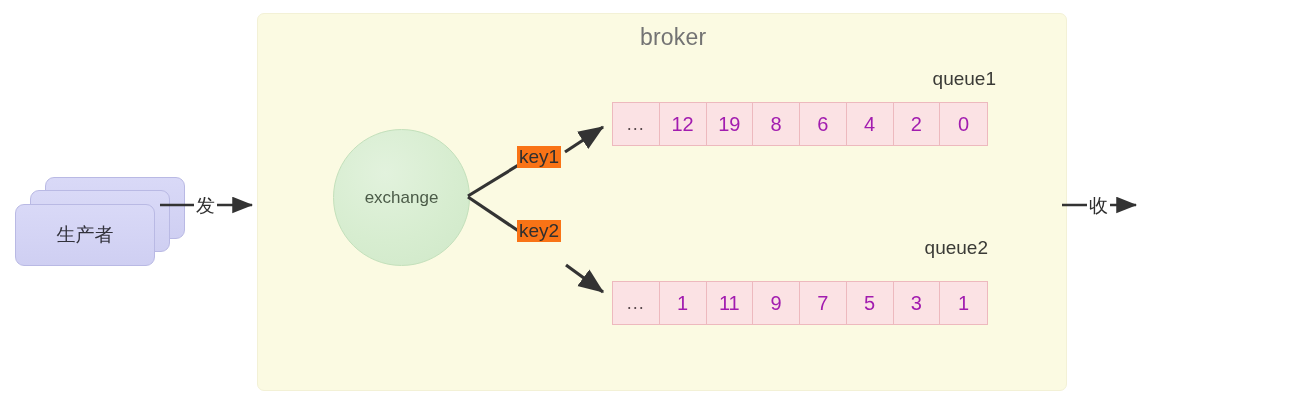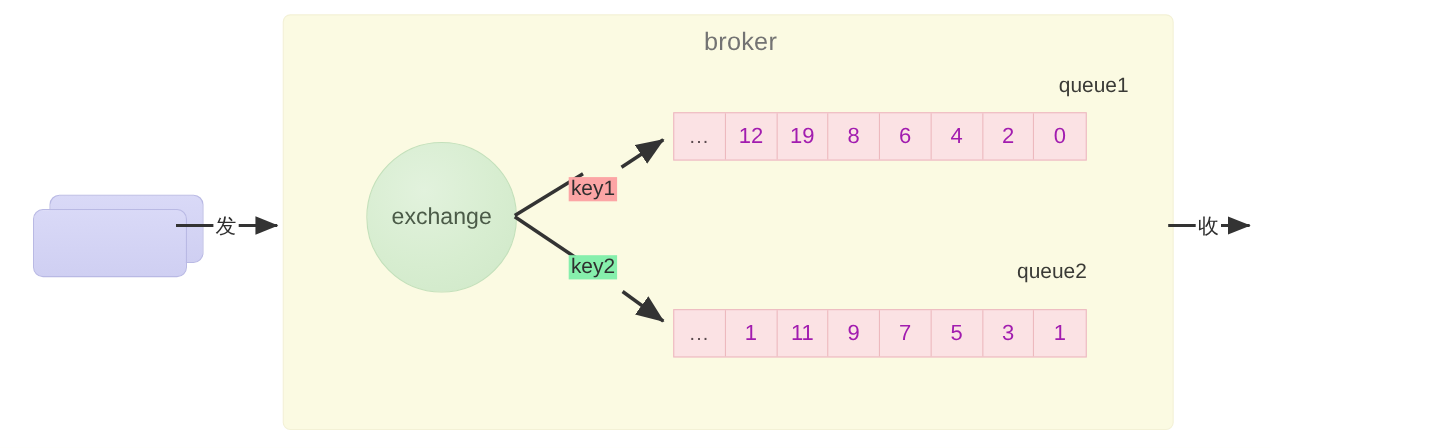--- a/index.html
+++ b/index.html
@@ -51,21 +51,21 @@
     width: 137px;
     height: 137px;
     border-radius: 50%;
     background: radial-gradient(circle at 38% 32%, #e2f2dd 0%, #d7edd0 55%, #cfe8c8 100%);
     border: 1px solid #c3e0bb;
     box-sizing: border-box;
     display: flex;
     align-items: center;
     justify-content: center;
     color: #4b5b48;
-    font-size: 21px;
+    font-size: 17px;
     text-align: center;
   }
 
   
   .stack {
     position: absolute;
   }
   .card {
     position: absolute;
     width: 140px;
@@ -121,21 +121,21 @@
   #queue1-box { left: 612px; top: 102px; width: 376px; }
   #queue2-box { left: 612px; top: 281px; width: 376px; }
 
   .queue-label {
     position: absolute;
     font-size: 19px;
     color: #3a3a36;
     white-space: nowrap;
     text-align: right;
   }
-  #queue1-label { left: 876px; top: 68px; width: 150px; }
+  #queue1-label { left: 846px; top: 68px; width: 150px; }
   #queue2-label { left: 838px; top: 237px; width: 150px; }
 
   
   #arrows {
     position: absolute;
     left: 0; top: 0;
     width: 1315px;
     height: 407px;
     pointer-events: none;
   }
@@ -145,34 +145,35 @@
     position: absolute;
     font-size: 19px;
     color: #2f2f2f;
     background: #ffffff;
     padding: 0 2px;
     white-space: nowrap;
   }
   .edge-label.cn { font-size: 19px; }
   #label-send   { left: 194px; top: 193px; }
   #label-recv   { left: 1087px; top: 193px; }
-  #label-key1   { left: 517px; top: 146px; background: #fca5a5; margin-top: 15px; }
-  #label-key2   { left: 517px; top: 232px; background: #86efac; }
+  #label-key1   { left: 517px; top: 146px; background: #f97316; }
+  #label-key2   { left: 517px; top: 220px; background: #f97316; }
 </style>
 </head>
 <body>
 
 <div id="canvas">
 
   <div class="broker-box"></div>
   <div class="broker-title">broker</div>
 
   <div class="stack" id="producer-stack">
     <div class="card c3"></div>
     <div class="card c2"></div>
+    <div class="card c1 front">生产者</div>
   </div>
 
 
   <div class="exchange">exchange</div>
 
   <div class="queue-label" id="queue1-label">queue1</div>
   <div class="queue" id="queue1-box">
     <div class="cell ellipsis">...</div>
     <div class="cell">12</div>
     <div class="cell">19</div>

